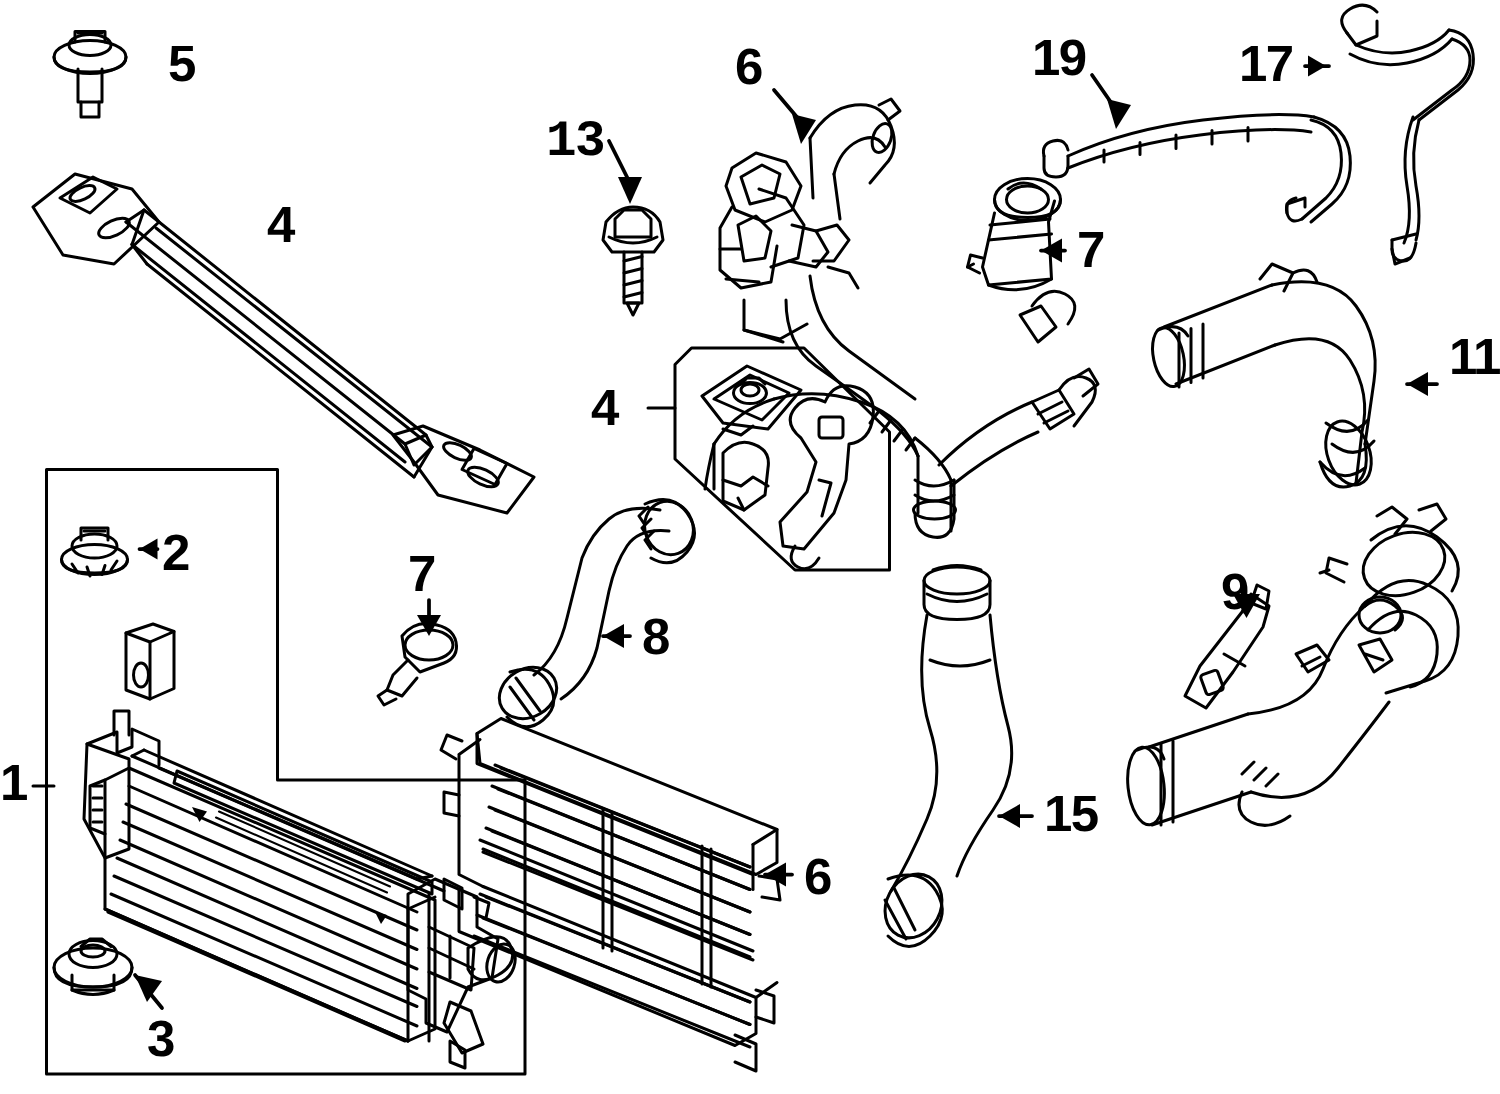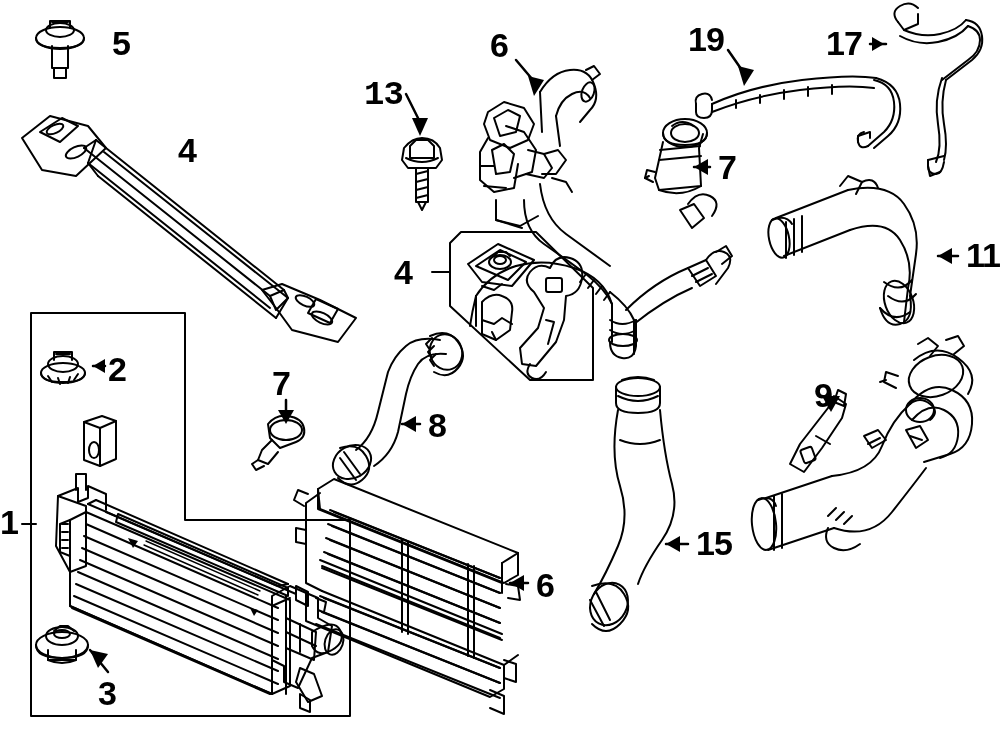--- a/index.html
+++ b/index.html
@@ -460,21 +460,21 @@
   <div class="callout" style="left:0px;top:505px;">1</div>
   <div class="callout" style="left:108px;top:352px;">2</div>
   <div class="callout" style="left:98px;top:676px;">3</div>
   <div class="callout" style="left:178px;top:133px;">4</div>
   <div class="callout" style="left:112px;top:26px;">5</div>
   <div class="callout" style="left:536px;top:568px;">6</div>
   <div class="callout" style="left:272px;top:366px;">7</div>
   <div class="callout" style="left:428px;top:408px;">8</div>
   <div class="callout" style="left:814px;top:378px;">9</div>
   <div class="callout" style="left:718px;top:150px;">7</div>
-  <div class="callout" style="left:966px;top:238px;">11</div>
+  <div class="callout" style="left:966px;top:221px;">11</div>
   <div class="callout" style="left:490px;top:28px;">6</div>
   <div class="callout" style="left:364px;top:78px;font-family:Liberation Mono, monospace;">13</div>
   <div class="callout" style="left:394px;top:255px;">4</div>
   <div class="callout" style="left:696px;top:526px;">15</div>
   <div class="callout" style="left:688px;top:22px;">19</div>
   <div class="callout" style="left:826px;top:26px;">17</div>
 
 </div>
 
 </body></html>

